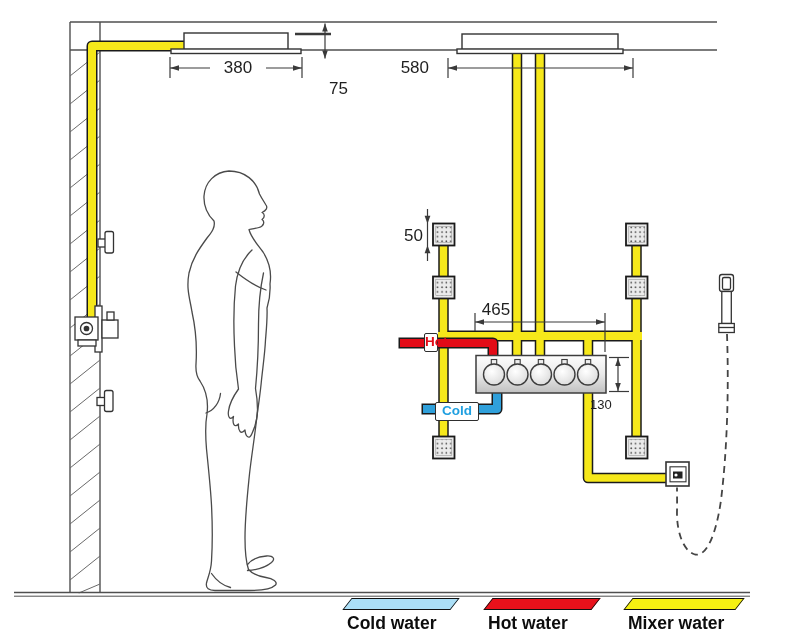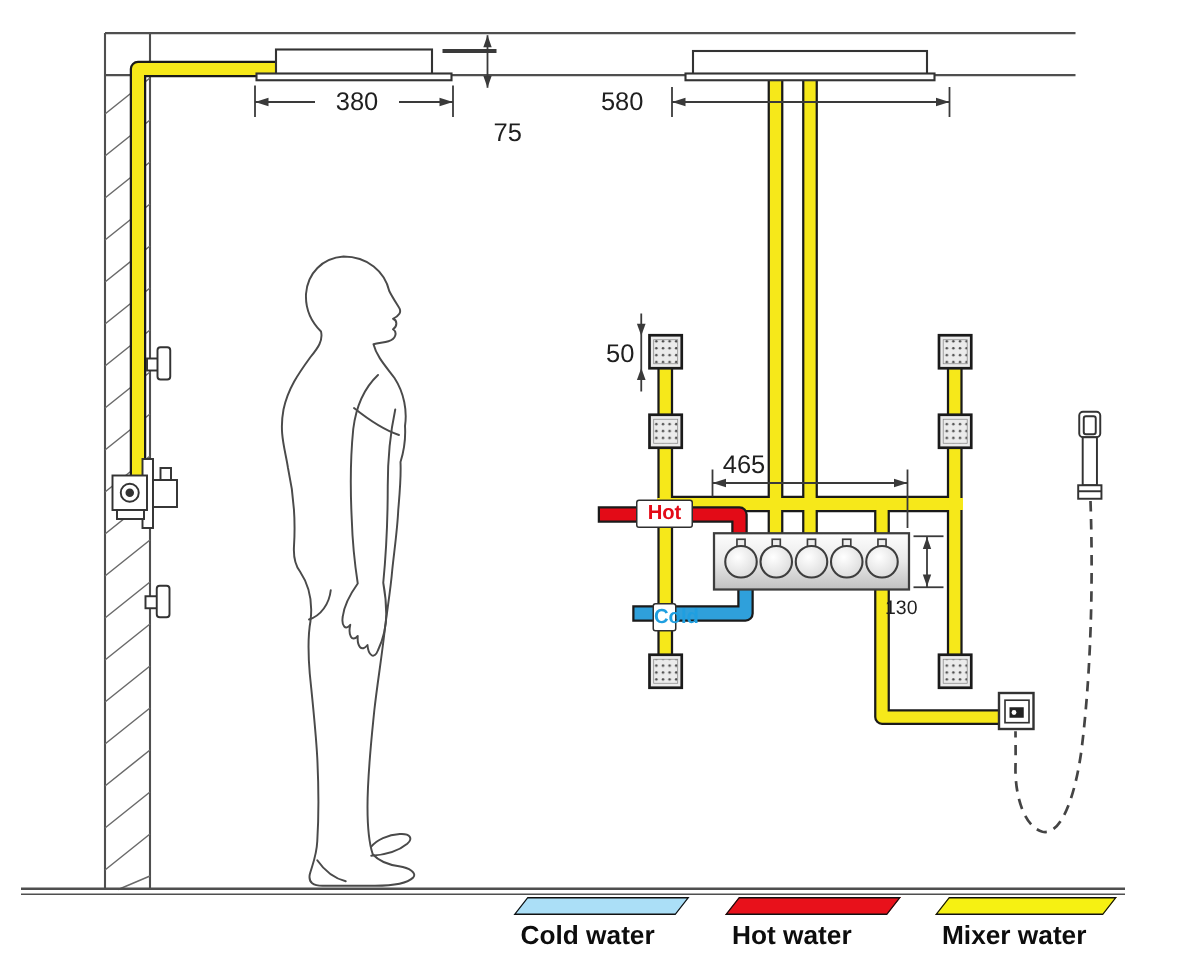--- a/index.html
+++ b/index.html
@@ -6,22 +6,22 @@
   .stage{position:relative;width:790px;height:636px;background:#ffffff;overflow:hidden;
          font-family:"Liberation Sans",sans-serif;}
   .stage svg{position:absolute;left:0;top:0;}
   .dim{position:absolute;font-size:17px;color:#1f1f1f;line-height:1.1;}
   .dim.c{text-align:center;}
   .dim.r{text-align:right;}
   .whitebg{background:#ffffff;padding:0 2px;}
   .pipe-tag{position:absolute;box-sizing:border-box;border:1.7px solid #2e2e2e;background:#fff;
             border-radius:2px;font-weight:bold;font-size:13.5px;text-align:center;line-height:15px;
             height:19px;z-index:5;}
-  .tag-hot{left:424px;top:333px;width:38px;color:#e30b17;}
-  .tag-cold{left:435px;top:402px;width:16px;color:#1f9fe0;}
+  .tag-hot{left:424px;top:333px;width:14px;color:#e30b17;}
+  .tag-cold{left:435px;top:402px;width:44px;color:#1f9fe0;}
   .legend{position:absolute;left:0;top:598px;width:790px;height:38px;z-index:6;}
   .legend-item{position:absolute;top:0;}
   .legend-swatch{height:10px;border:1.6px solid #111;transform:skewX(-38deg);}
   .sw-cold{background:#abdff7;}
   .sw-hot{background:#e8111b;}
   .sw-mixer{background:#f6f112;}
   .legend-label{margin-top:3px;font-weight:bold;font-size:17.5px;color:#0d0d0d;}
   .li-0{left:347px;width:108px;}
   .li-1{left:488px;width:108px;}
   .li-2{left:628px;width:112px;}

